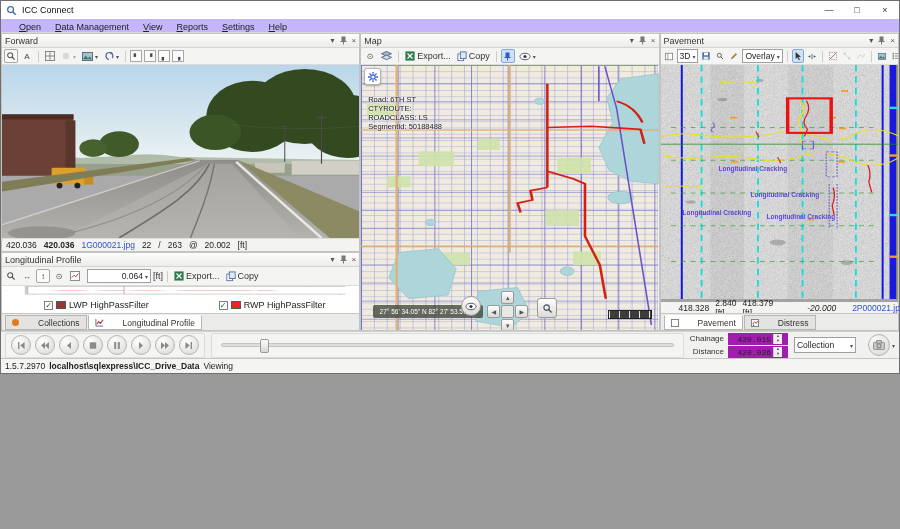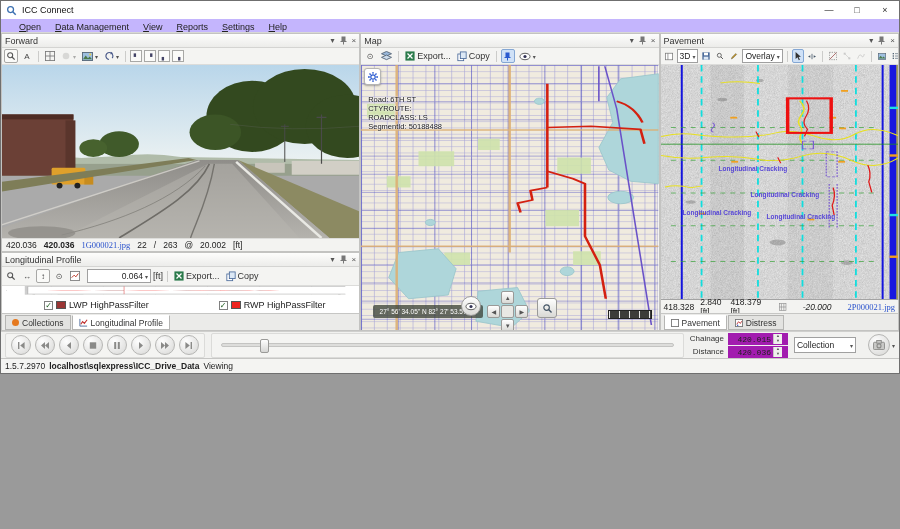--- a/index.html
+++ b/index.html
@@ -38,53 +38,53 @@
   .tb-text{font-size:9px;color:#333;white-space:nowrap;}
   .combo{height:14px;background:#fff;border:1px solid #a0a0a0;display:flex;align-items:center;font-size:8.5px;padding:0 2px;gap:2px;}
   .combo .arrow{margin-left:auto;color:#555;font-size:6px;}
   .drop-arrow{font-size:6px;color:#555;}
   
   .forward{height:219px;flex:0 0 auto;}
   .photo{position:relative;flex:1;min-height:0;background:#aaa;}
   .photo svg{position:absolute;inset:0;width:100%;height:100%;}
   .photo-status{height:13px;background:#f3f3f1;border-top:1px solid #dddddb;display:flex;gap:7px;align-items:center;padding:0 4px;font-size:8.5px;flex:0 0 auto;}
   .bold{font-weight:bold;}
-  .link{color:#2a52cc;font-family:Liberation Serif, serif;}
+  .link{color:#2a52cc;}
   .quad-btn{width:12px;height:12px;border:1px solid #a8a8a6;background:#fbfbf9;font-size:6px;color:#446;display:flex;align-items:center;justify-content:center;}
   
   .profile{flex:1;}
   .chart-wrap{flex:1;position:relative;background:#fff;min-height:0;}
   .chart-wrap svg{position:absolute;inset:0;width:100%;height:100%;}
   .legend{height:16px;display:flex;align-items:center;gap:70px;padding-left:42px;background:#fff;flex:0 0 auto;}
   .legend-item{display:flex;align-items:center;gap:3px;}
   .cb{width:9px;height:9px;border:1px solid #808080;background:#fff;font-size:8px;line-height:8px;color:#1a5a1a;text-align:center;}
   .swatch{width:10px;height:8px;border:1px solid #555;display:inline-block;}
   .doc-tabs{height:17px;background:#ebebe9;border-top:1px solid #c6c6c4;display:flex;align-items:flex-start;padding-left:3px;gap:1px;flex:0 0 auto;}
-  .doc-tab{height:15px;margin-top:1px;display:flex;align-items:center;gap:3px;padding:0 6px;font-size:8.5px;color:#333;border:1px solid #b5b5b3;background:#e3e3e1;}
+  .doc-tab{height:15px;margin-top:1px;display:flex;align-items:center;gap:19px;padding:0 6px;font-size:8.5px;color:#333;border:1px solid #b5b5b3;background:#e3e3e1;}
   .doc-tab.active{background:#fff;border-top-color:#fff;}
   .tab-dot{width:7px;height:7px;border-radius:50%;background:#e5791e;}
   
   .map-body{position:relative;flex:1;min-height:0;overflow:hidden;}
   .map-body > svg{position:absolute;inset:0;width:100%;height:100%;}
   .map-tooltip{position:absolute;left:7px;top:30px;font-size:7.5px;color:#15151a;line-height:9px;
       text-shadow:0 0 2px #fff,0 0 2px #fff;}
   .gear-btn{position:absolute;left:3px;top:3px;width:17px;height:17px;background:#fff;border:1px solid #b5b5b3;border-radius:3px;
       display:flex;align-items:center;justify-content:center;box-shadow:0 1px 2px rgba(0,0,0,.3);}
   .coords{position:absolute;left:12px;bottom:12px;width:110px;height:13px;background:rgba(62,68,58,.78);color:#fff;
       font-size:6.5px;display:flex;align-items:center;justify-content:center;border-radius:2px;}
   .float-btn{position:absolute;background:linear-gradient(#fefefe,#d9d9d5);border:1px solid #9a9a98;
       display:flex;align-items:center;justify-content:center;}
   .pan-arrow{width:13px;height:13px;font-size:6px;color:#555;border-radius:2px;}
   .map-scale{position:absolute;right:7px;bottom:11px;width:44px;height:9px;background:#3c3c3a;border:1px solid #222;
       background-image:repeating-linear-gradient(90deg,#e8e8e8 0 1px,transparent 1px 10px);}
   
   .pav-body{position:relative;flex:1;min-height:0;overflow:hidden;background:#9d9d9d;}
   .pav-body > svg{position:absolute;inset:0;width:100%;height:100%;}
   .pav-label{position:absolute;font-size:6.5px;font-weight:bold;color:#5847d6;white-space:nowrap;}
-  .pav-status{height:14px;background:#f3f3f1;border-top:1px solid #a3a3a3;display:flex;align-items:center;gap:6px;padding:0 3px;font-size:8.5px;flex:0 0 auto;}
+  .pav-status{height:14px;background:#f3f3f1;border-top:3px solid #a3a3a3;display:flex;align-items:center;gap:6px;padding:0 18px;font-size:8.5px;flex:0 0 auto;}
   .offset-val{font-style:italic;}
   
   .transport{height:27px;background:#f1f1ef;border-top:1px solid #cfcfcd;display:flex;align-items:center;padding:0 4px;gap:6px;flex:0 0 auto;}
   .pb-group{display:flex;gap:4px;align-items:center;border:1px solid #dbdbd9;border-radius:2px;padding:2px 5px;background:#f4f4f2;height:25px;}
   .pb-btn{width:20px;height:20px;border-radius:50%;border:1px solid #b6b6b4;background:radial-gradient(circle at 35% 30%,#fefefe,#d7d7d5);
       display:flex;align-items:center;justify-content:center;flex:0 0 auto;}
   .slider-wrap{flex:1;height:25px;border:1px solid #dbdbd9;background:#f4f4f2;display:flex;align-items:center;padding:0 9px;border-radius:2px;}
   .slider-track{flex:1;height:4px;background:#dddddb;border:1px solid #c4c4c2;border-radius:2px;position:relative;}
   .slider-thumb{position:absolute;left:8.5%;top:-5px;width:9px;height:14px;background:linear-gradient(#fefefe,#d6d6d4);border:1px solid #9a9a98;border-radius:2px;}
   .spin-rows{display:grid;grid-template-columns:auto 60px;gap:1px 4px;align-items:center;}

